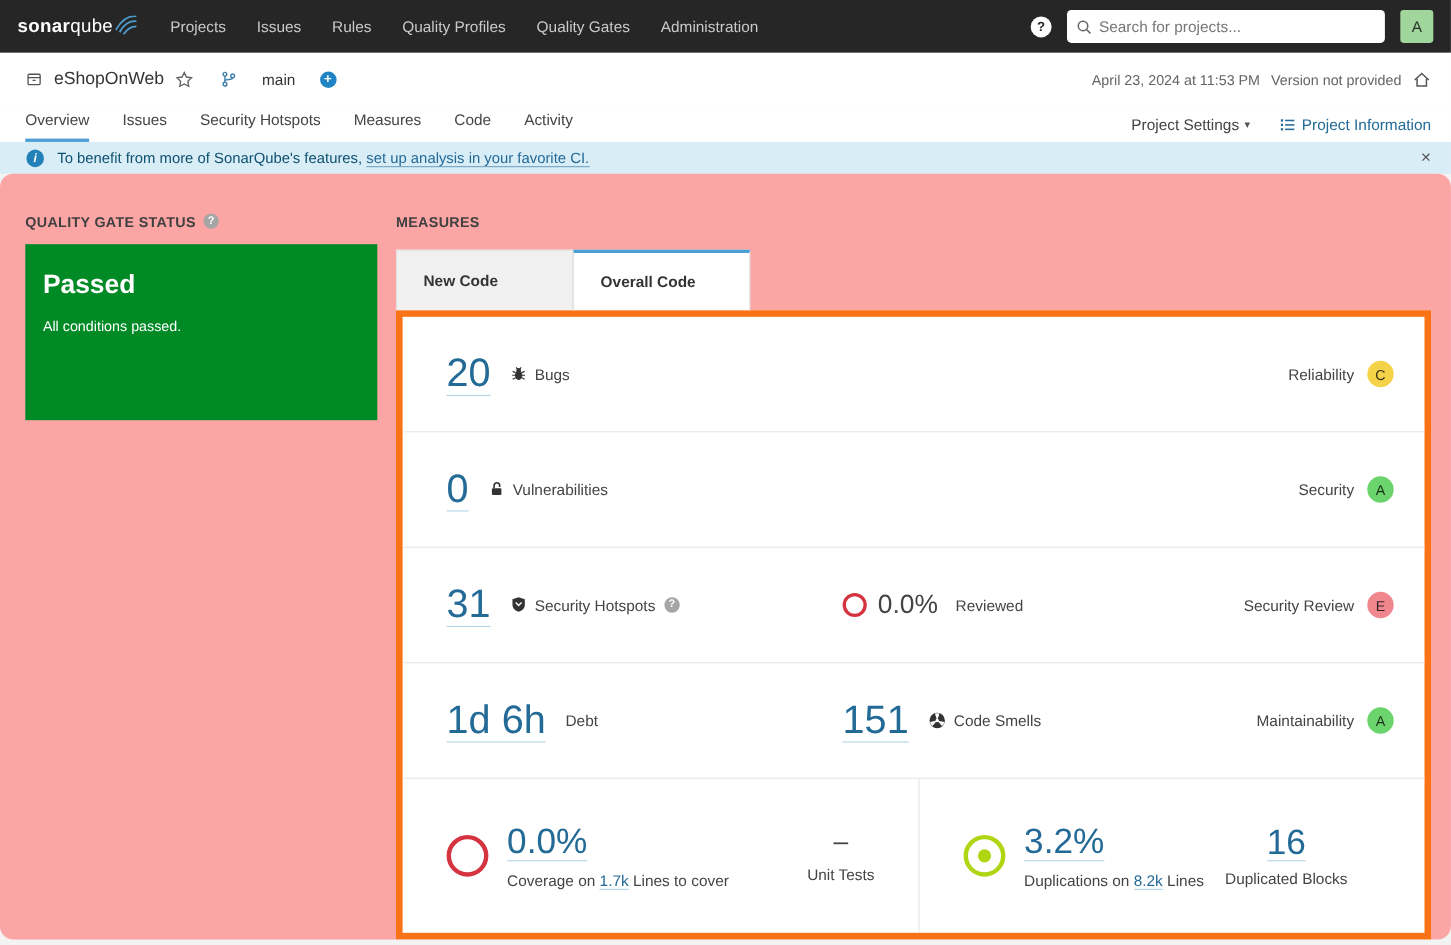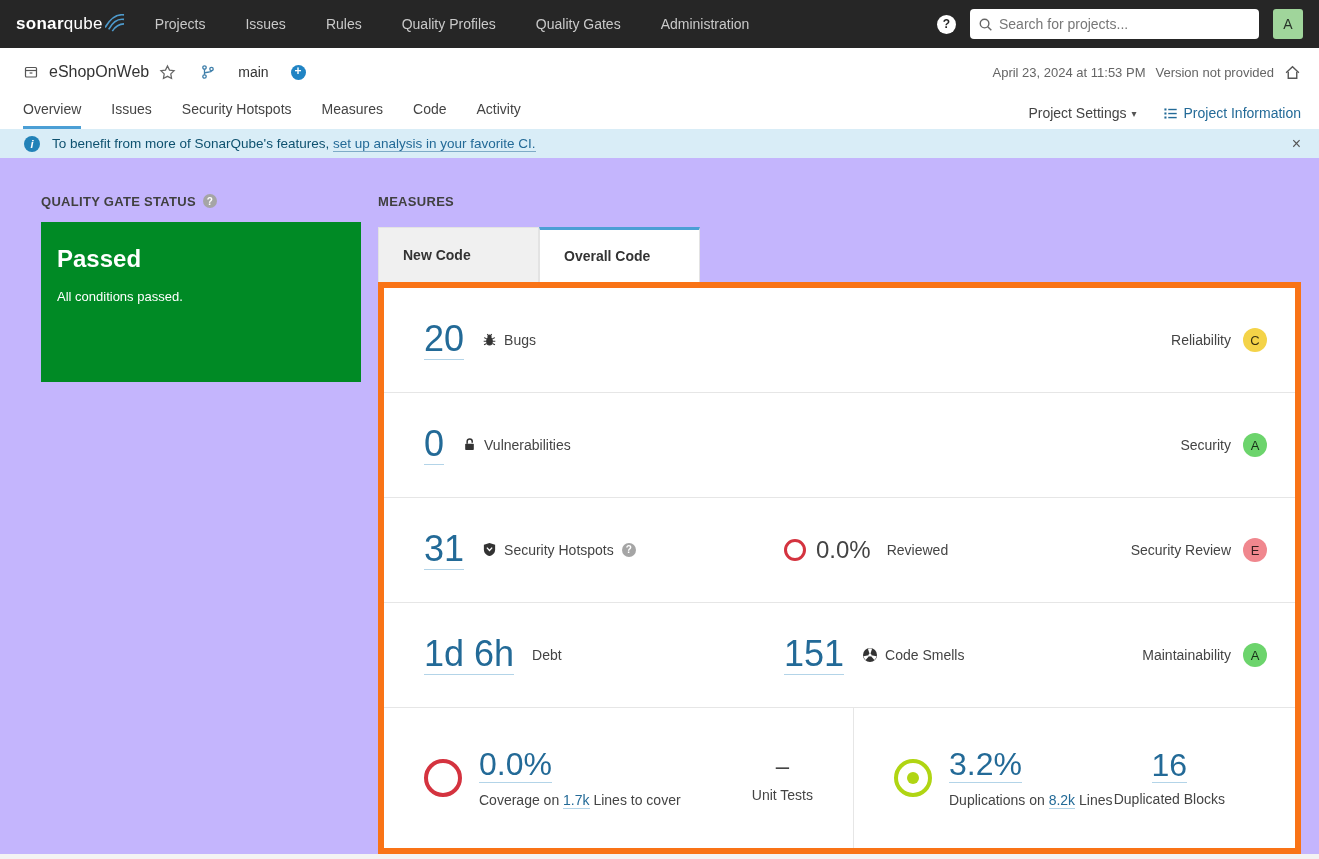--- a/index.html
+++ b/index.html
@@ -6,21 +6,21 @@
   html,body { width:1319px; height:859px; overflow:hidden; background:#f3f3f3;
     font-family:"Liberation Sans", sans-serif; color:#444; }
   a { text-decoration:none; cursor:pointer; }
 
   
   .topnav { height:48px; background:#262626; display:flex; align-items:center; padding:0 16px; }
   .brand { display:flex; align-items:flex-start; cursor:pointer; }
   .brand-text { font-size:17px; color:#fff; letter-spacing:.3px; }
   .brand-bold { font-weight:bold; }
   .brand-waves { margin-left:2px; margin-bottom:2px; }
-  .topnav-items { display:flex; list-style:none; margin-left:30px; gap:40px; }
+  .topnav-items { display:flex; list-style:none; margin-left:30px; gap:28px; }
   .topnav-items li { font-size:14px; color:#c9c9c9; cursor:pointer; }
   .nav-right { margin-left:auto; display:flex; align-items:center; gap:14px; }
   .nav-help { width:19px; height:19px; border-radius:50%; background:#fff; color:#262626;
     font-size:12px; font-weight:bold; display:flex; align-items:center; justify-content:center; cursor:pointer; }
   .searchbox { width:289px; height:30px; background:#fff; border-radius:4px; display:flex;
     align-items:center; padding:0 8px; gap:6px; }
   .searchbox input { border:none; outline:none; flex:1; font-size:14px; color:#333;
     font-family:"Liberation Sans", sans-serif; }
   .searchbox input::placeholder { color:#777; }
   .avatar { width:30px; height:30px; border-radius:3px; background:#a0d59b; color:#28342a;
@@ -48,21 +48,21 @@
 
   
   .banner { height:29px; background:#d9edf7; display:flex; align-items:center; padding:0 18px 0 24px;
     gap:12px; font-size:13.5px; color:#0e516f; }
   .info-circle { width:16px; height:16px; border-radius:50%; background:#2282b8; color:#fff;
     font-size:11px; font-weight:bold; font-style:italic; display:flex; align-items:center; justify-content:center; flex:none; }
   .banner a { color:#236a97; border-bottom:1px solid rgba(35,106,151,.5); }
   .banner-close { margin-left:auto; color:#555; font-size:16px; cursor:pointer; line-height:1; }
 
   
-  main { display:flex; padding:35px 18px 0 41px; gap:17px; background:#c4b5fd; }
+  main { display:flex; padding:35px 18px 0 23px; gap:17px; background:#fca5a5;border-radius:12px; }
   .section-title { font-size:13px; font-weight:bold; color:#404040; letter-spacing:.3px;
     display:flex; align-items:center; gap:7px; height:16px; }
   .help-gray { width:14px; height:14px; border-radius:50%; background:#a5a5a5; color:#fff;
     font-size:10px; font-weight:bold; display:inline-flex; align-items:center; justify-content:center; cursor:pointer; flex:none; }
 
   .left-col { width:320px; flex:none; }
   .gate-box { margin-top:13px; height:160px; background:#008a25; color:#fff; padding:23px 16px; }
   .gate-status { font-size:24px; font-weight:bold; margin-bottom:16px; }
   .gate-desc { font-size:13px; }
 

